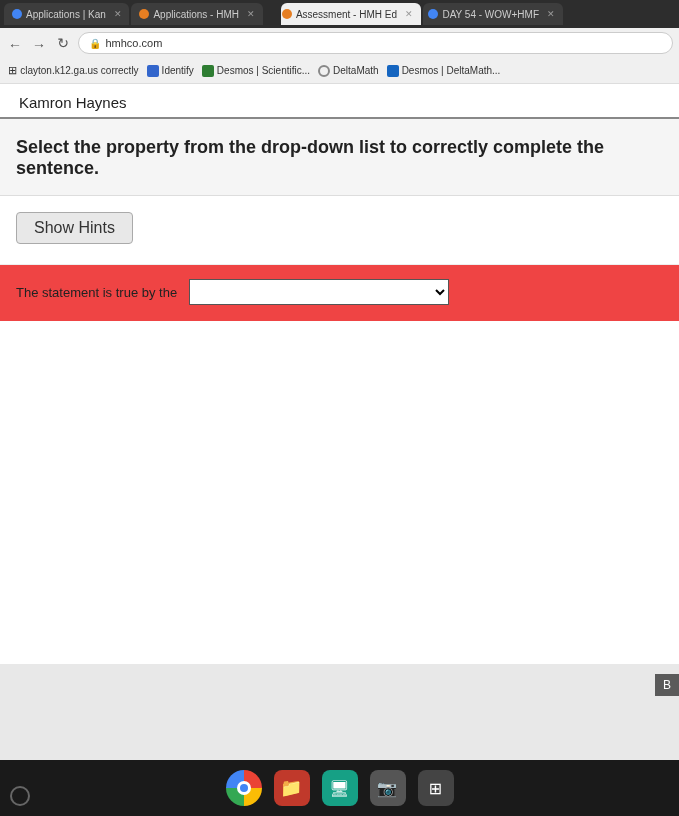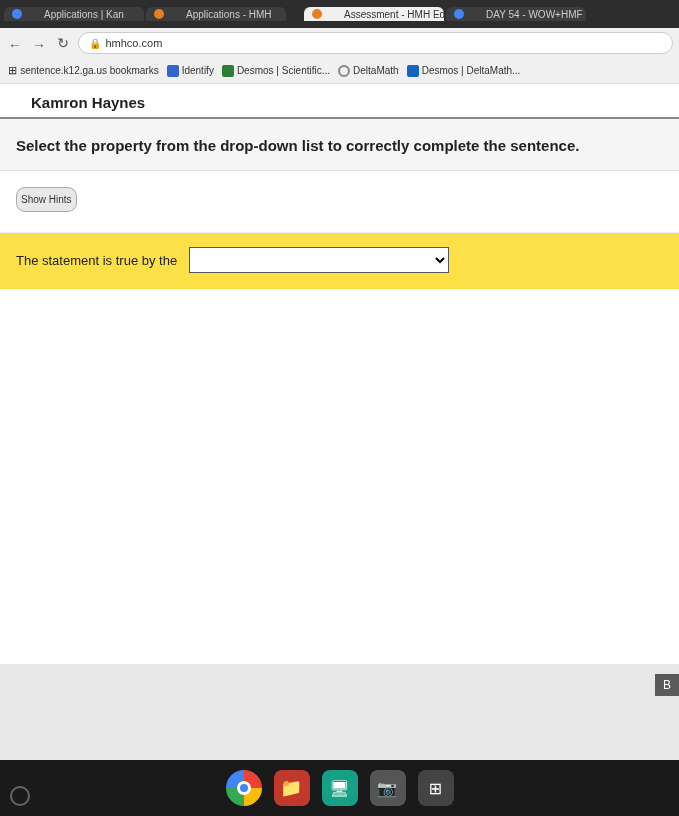--- a/index.html
+++ b/index.html
@@ -24,30 +24,31 @@
       align-items: center;
       background: #2d2d2d;
       height: 28px;
       padding: 0 4px;
       gap: 2px;
     }
 
     .tab {
       display: flex;
       align-items: center;
-      height: 14px;
+      height: 22px;
       padding: 0 8px;
       border-radius: 6px 6px 0 0;
       font-size: 10px;
       color: #ccc;
       background: #3d3d3d;
-      gap: 22px;
+      gap: 4px;
       max-width: 140px;
       overflow: hidden;
       white-space: nowrap;
+      justify-content: flex-end;
     }
 
     .tab.active {
       background: #f0f0f0;
       color: #333;
       margin-left: 16px;
     }
 
     .tab-icon {
       width: 10px;
@@ -126,23 +127,23 @@
     }
 
     
     .page-content {
       background: white;
       width: 100%;
       min-height: 580px;
     }
 
     .student-name {
-      padding: 10px 31px 6px;
+      padding: 10px 19px 6px;
       font-size: 15px;
-      font-weight: bold;
+      font-weight: normal;
       color: #222;
       border-bottom: 2px solid #888;
     }
 
     .question-area {
       padding: 18px 16px 16px;
       background: #f5f5f5;
       border-bottom: 1px solid #ddd;
     }
 
@@ -165,44 +166,44 @@
     .math-statement .segment-label {
       font-style: italic;
     }
 
     .math-statement .bold-label {
       font-weight: bold;
       font-style: italic;
     }
 
     .select-instruction {
-      font-size: 15px;
+      font-size: 18px;
       color: #222;
       font-weight: bold;
     }
 
     .hints-section {
       padding: 16px 16px 20px;
       background: white;
       border-bottom: 1px solid #eee;
     }
 
     .show-hints-btn {
       border: 1px solid #aaa;
       background: #e8e8e8;
-      padding: 6px 4px;
-      font-size: 10px;
+      padding: 6px 17px;
+      font-size: 16px;
       color: #333;
-      border-radius: 9px;
+      border-radius: 4px;
       cursor: pointer;
     }
 
     .answer-section {
       padding: 14px 16px 16px;
-      background: #fde047;
+      background: #ef4444;
       display: flex;
       align-items: center;
       gap: 12px;
     }
 
     .answer-label {
       font-size: 13px;
       color: #222;
       white-space: nowrap;
     }
@@ -317,21 +318,21 @@
     <span class="nav-btn">↻</span>
     <div class="address-bar">
       <span class="lock-icon">🔒</span>
       <span>hmhco.com</span>
     </div>
   </div>
 
   <div class="bookmarks-bar">
     <div class="bookmark-item">
       <span style="font-size:11px;">⊞</span>
-      <span>sentence.k12.ga.us bookmarks</span>
+      <span>clayton.k12.ga.us correctly</span>
     </div>
     <div class="bookmark-item">
       <span class="bookmark-icon" style="background:#3366cc;"></span>
       <span>Identify</span>
     </div>
     <div class="bookmark-item">
       <span class="bookmark-icon" style="background:#2e7d32;"></span>
       <span>Desmos | Scientific...</span>
     </div>
     <div class="bookmark-item">

